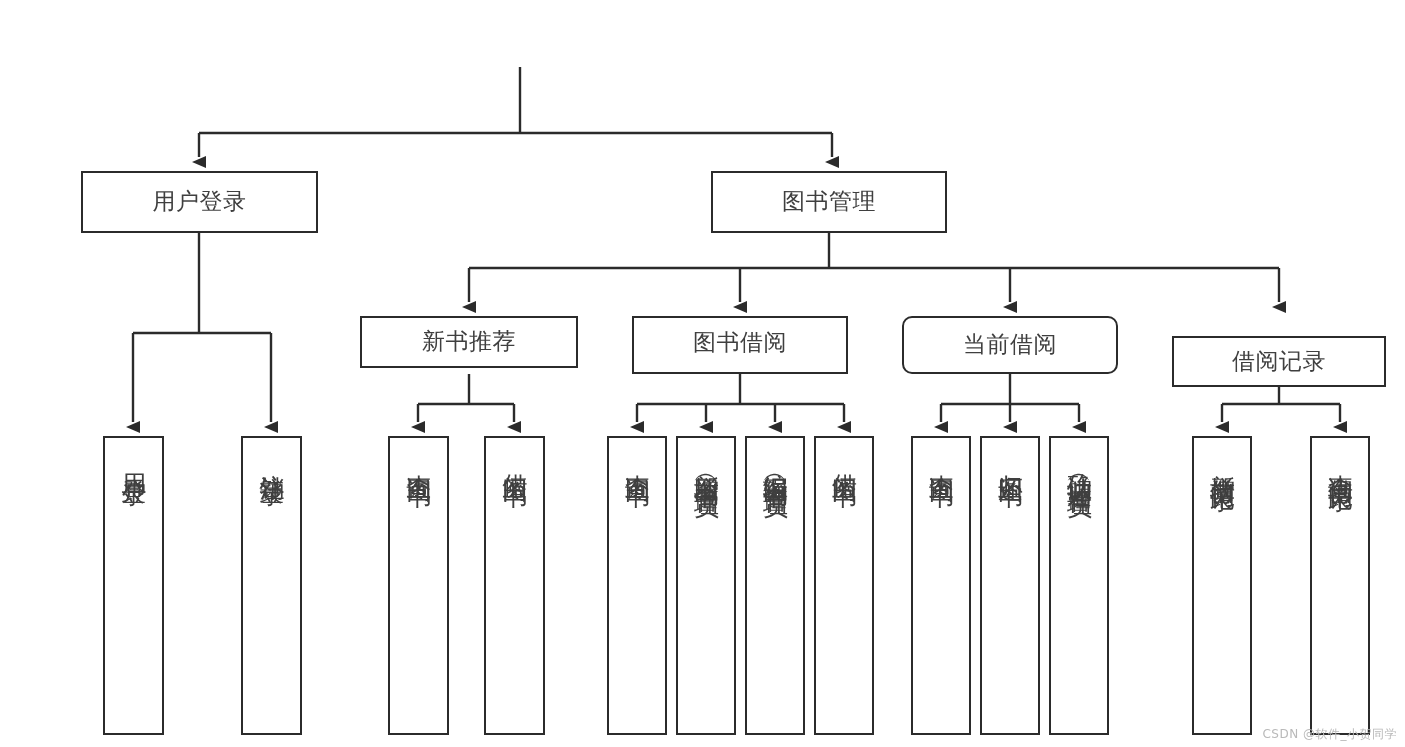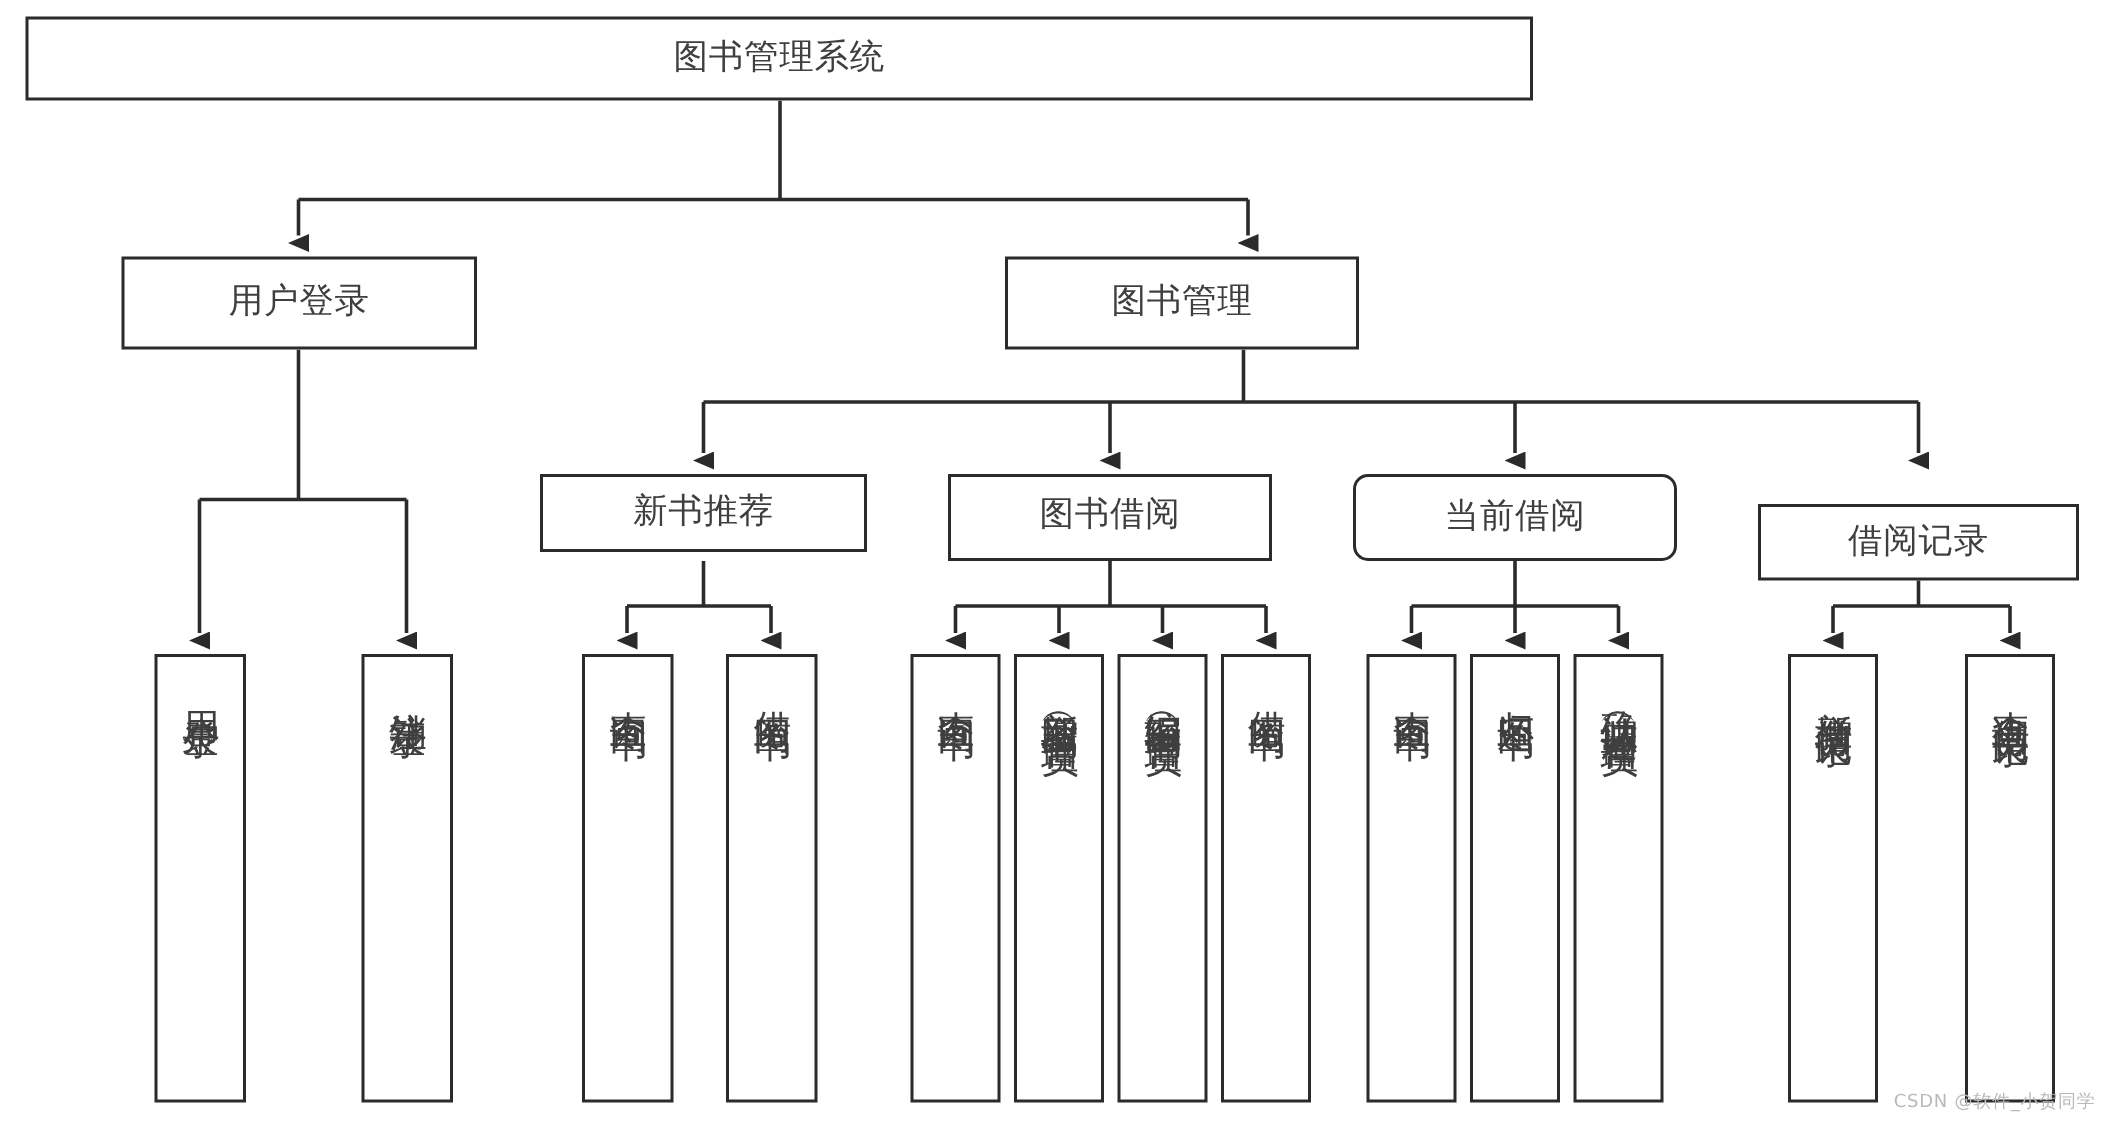--- a/index.html
+++ b/index.html
@@ -125,28 +125,25 @@
     <path class="edge-line" d="M941,404 L941,422" marker-end="url(#ah)"></path>
     <path class="edge-line" d="M1010,404 L1010,422" marker-end="url(#ah)"></path>
     <path class="edge-line" d="M1079,404 L1079,422" marker-end="url(#ah)"></path>
 
     <path class="edge-line" d="M1279,374 L1279,404"></path>
     <path class="edge-line" d="M1222,404 L1340,404"></path>
     <path class="edge-line" d="M1222,404 L1222,422" marker-end="url(#ah)"></path>
     <path class="edge-line" d="M1340,404 L1340,422" marker-end="url(#ah)"></path>
   </svg>
 
-  <div class="node root" style="left:17px; top:11px; width:1005px; height:56px;">
-    <span class="label">图书管理系统</span>
-  </div>
 
   <div class="node horiz" style="left:81px; top:171px; width:237px; height:62px;">
     <span class="label">用户登录</span>
   </div>
-  <div class="node horiz" style="left:670px; top:171px; width:236px; height:62px;">
+  <div class="node horiz" style="left:711px; top:171px; width:236px; height:62px;">
     <span class="label">图书管理</span>
   </div>
 
   <div class="node horiz" style="left:360px; top:316px; width:218px; height:52px;">
     <span class="label">新书推荐</span>
   </div>
   <div class="node horiz" style="left:632px; top:316px; width:216px; height:58px;font-family:Liberation Mono, monospace;">
     <span class="label">图书借阅</span>
   </div>
   <div class="node horiz" style="left:902px; top:316px; width:216px; height:58px;border-radius:10px;">

